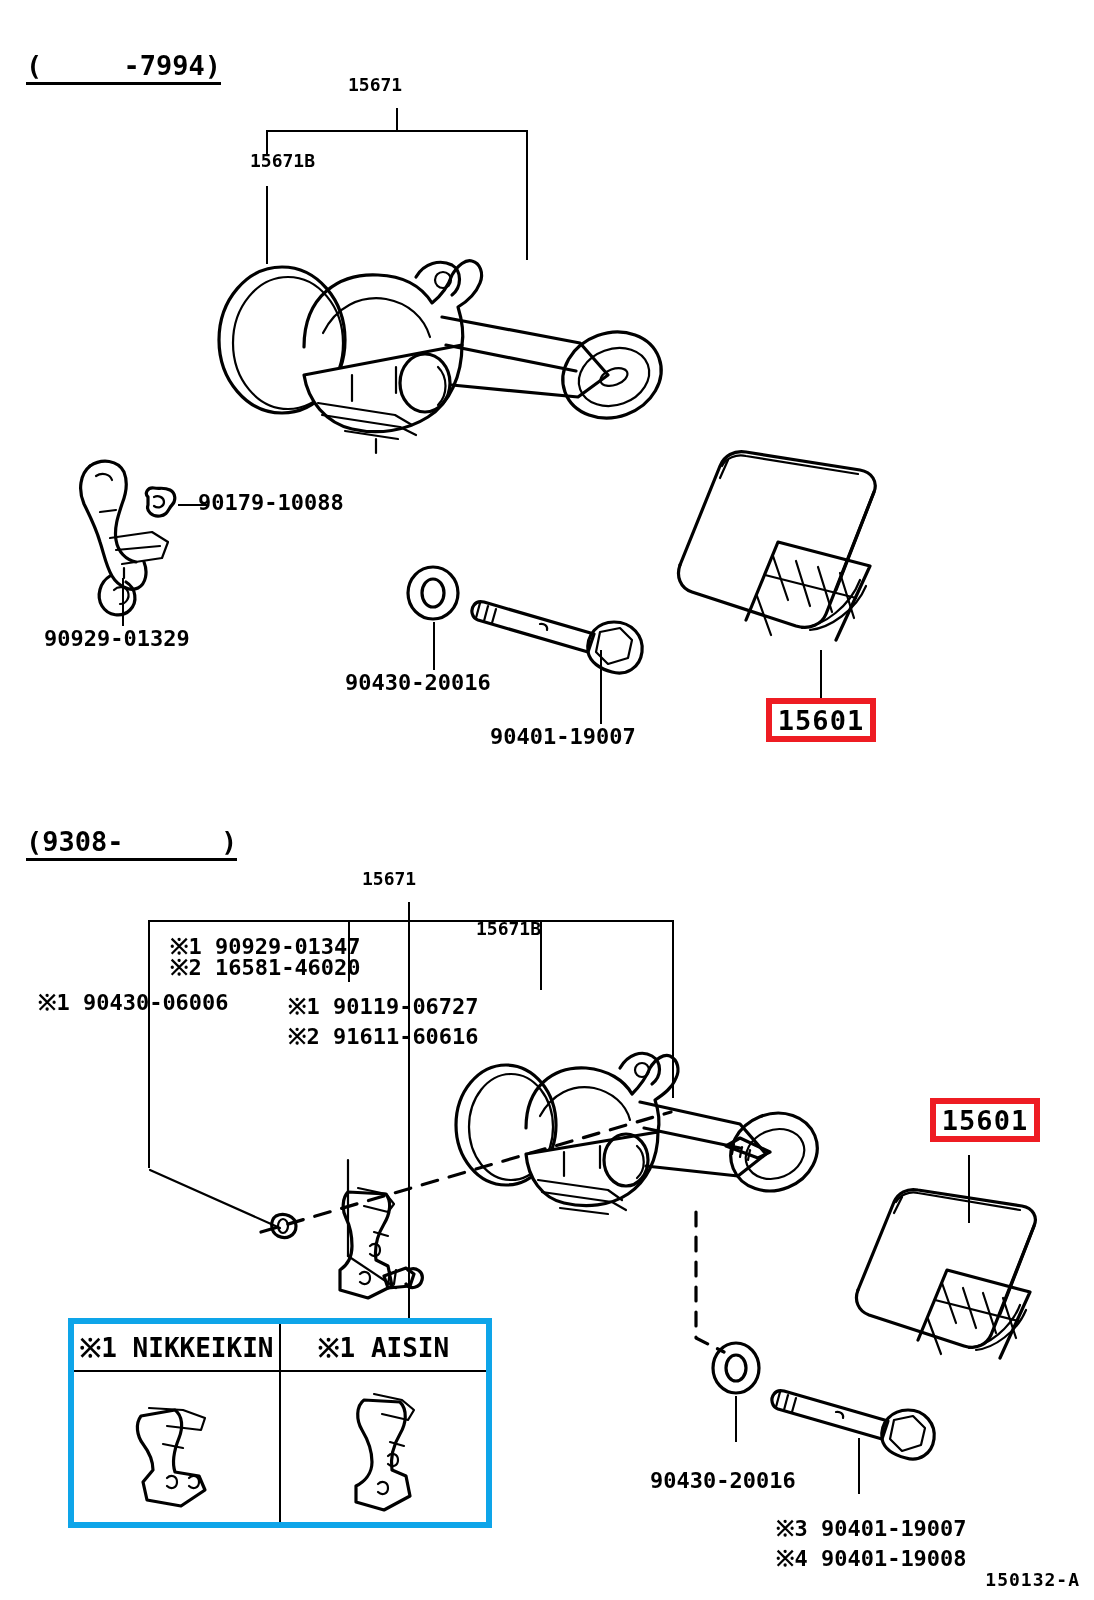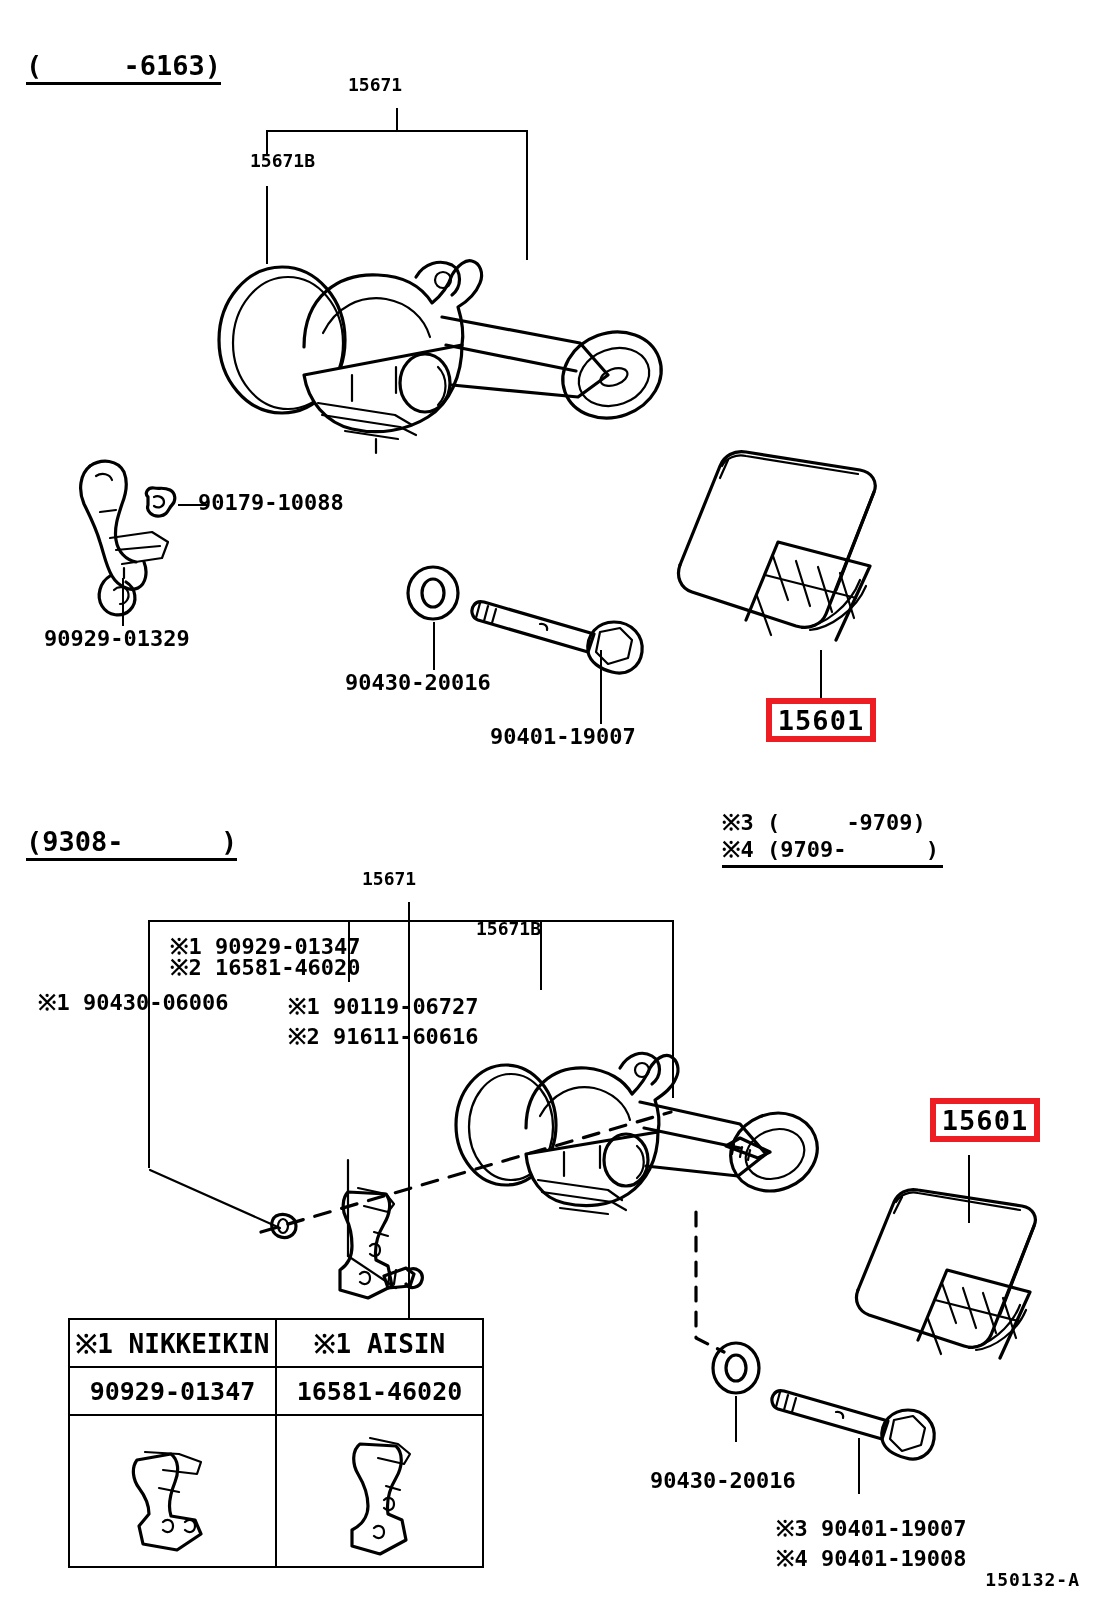--- a/index.html
+++ b/index.html
@@ -41,21 +41,21 @@
     position:absolute;background:#ffffff;
     border:6px solid #ee1c23;
     display:flex;align-items:center;justify-content:center;
     font-family:"DejaVu Sans Mono","Liberation Mono",monospace;
     font-weight:700;font-size:27px;letter-spacing:1px;color:#000;
     box-sizing:border-box;
   }
 
   
   .mtable{
-    position:absolute;border:2px solid #0ea5e9;border-collapse:collapse;
+    position:absolute;border:6px solid #0ea5e9;border-collapse:collapse;
     background:#fff;
   }
   .mtable td{
     border:2px solid #000;text-align:center;vertical-align:middle;
     font-family:"DejaVu Sans Mono","Liberation Mono",monospace;
     font-weight:700;padding:0;
   }
   .mt-head{height:46px;font-size:26px;}
   .mt-num{height:46px;font-size:25px;}
   .mt-img{height:150px;}
@@ -75,21 +75,21 @@
     stroke-linecap:round;stroke-linejoin:round;
   }
   .art .thin{stroke-width:2.2;}
   .art .fillw{fill:#fff;}
 </style>
 </head>
 <body>
 
 <div class="page">
 
-  <div class="sect" style="left:26px;top:52px;">(     -6163)</div>
+  <div class="sect" style="left:26px;top:52px;">(     -7994)</div>
 
   <div class="lbl hdr" style="left:348px;top:76px;">15671</div>
   <div class="ln lnv" style="left:396px;top:108px;height:23px;"></div>
   <div class="ln lnh" style="left:266px;top:130px;width:262px;"></div>
   <div class="ln lnv" style="left:266px;top:130px;height:24px;"></div>
   <div class="ln lnv" style="left:526px;top:130px;height:130px;"></div>
 
   <div class="lbl hdr" style="left:250px;top:152px;">15671B</div>
   <div class="ln lnv" style="left:266px;top:186px;height:78px;"></div>
 
@@ -189,24 +189,20 @@
     <path class="thin" d="M97,166 L111,205"></path>
 
     <path class="thin" d="M150,200 C170,198 196,180 206,156"></path>
     <path class="thin" d="M142,198 C164,196 190,176 200,150"></path>
   </svg>
   <div class="ln lnv" style="left:820px;top:650px;height:52px;"></div>
   <div class="redbox" style="left:766px;top:698px;width:110px;height:44px;">15601</div>
 
   <div class="sect" style="left:26px;top:828px;">(9308-      )</div>
 
-  <div style="position:absolute;left:722px;top:812px;border-bottom:3px solid #000;padding:0 4px 4px 0;">
-    <div class="lbl pn" style="position:relative;left:0;top:0;">※3 (     -9709)</div>
-    <div class="lbl pn" style="position:relative;left:0;top:0;margin-top:5px;">※4 (9709-      )</div>
-  </div>
 
   <div class="lbl hdr" style="left:362px;top:870px;">15671</div>
   <div class="ln lnv" style="left:408px;top:902px;height:18px;"></div>
   <div class="ln lnh" style="left:148px;top:920px;width:524px;"></div>
   <div class="ln lnv" style="left:148px;top:920px;height:248px;"></div>
   <div class="ln lnv" style="left:348px;top:920px;height:62px;"></div>
   <div class="ln lnv" style="left:408px;top:920px;height:480px;"></div>
   <div class="ln lnv" style="left:540px;top:920px;height:70px;"></div>
   <div class="ln lnv" style="left:672px;top:920px;height:178px;"></div>
 
@@ -333,24 +329,20 @@
     <path class="thin" d="M129,178 C148,176 171,158 180,135"></path>
   </svg>
   <div class="ln lnv" style="left:968px;top:1155px;height:68px;"></div>
   <div class="redbox" style="left:930px;top:1098px;width:110px;height:44px;">15601</div>
 
   <table class="mtable" style="left:68px;top:1318px;">
     <tbody>
         <tr>
       <td class="mt-head mt-col">※1 NIKKEIKIN</td>
       <td class="mt-head mt-col">※1 AISIN</td>
-    </tr>
-    <tr>
-      <td class="mt-num">90929-01347</td>
-      <td class="mt-num">16581-46020</td>
     </tr>
     <tr>
       <td class="mt-img">
         <svg class="art" style="position:relative;margin:6px auto 0;" width="100" height="120" viewBox="0 0 100 120">
           <path d="M14,26 C8,34 10,46 16,54 C22,62 26,70 26,80
                    L16,92 L20,110 L54,116 L78,100 L72,86 L48,82
                    C44,70 48,58 52,48 C56,38 56,26 48,20 Z"></path>
           <path class="thin" d="M22,18 L56,20 L78,28 L74,40 L40,36"></path>
           <path class="thin" d="M36,54 L56,58"></path>
           <path class="thin" d="M40,88 C44,84 50,86 50,92 C50,98 44,100 40,96"></path>

